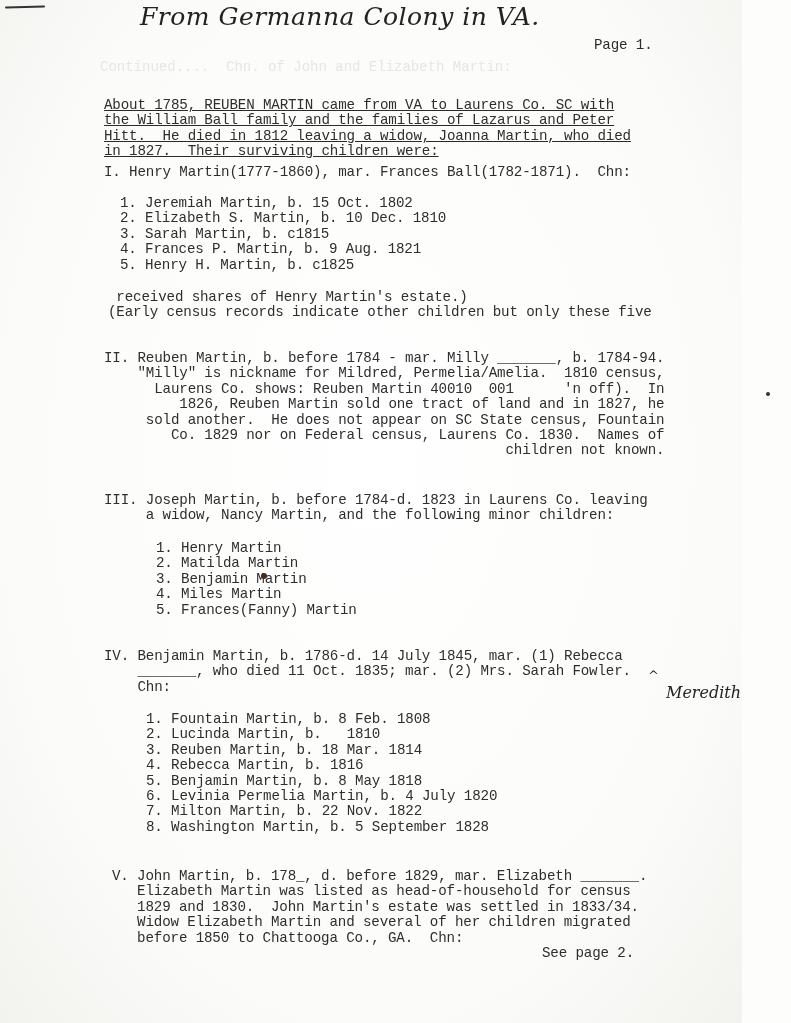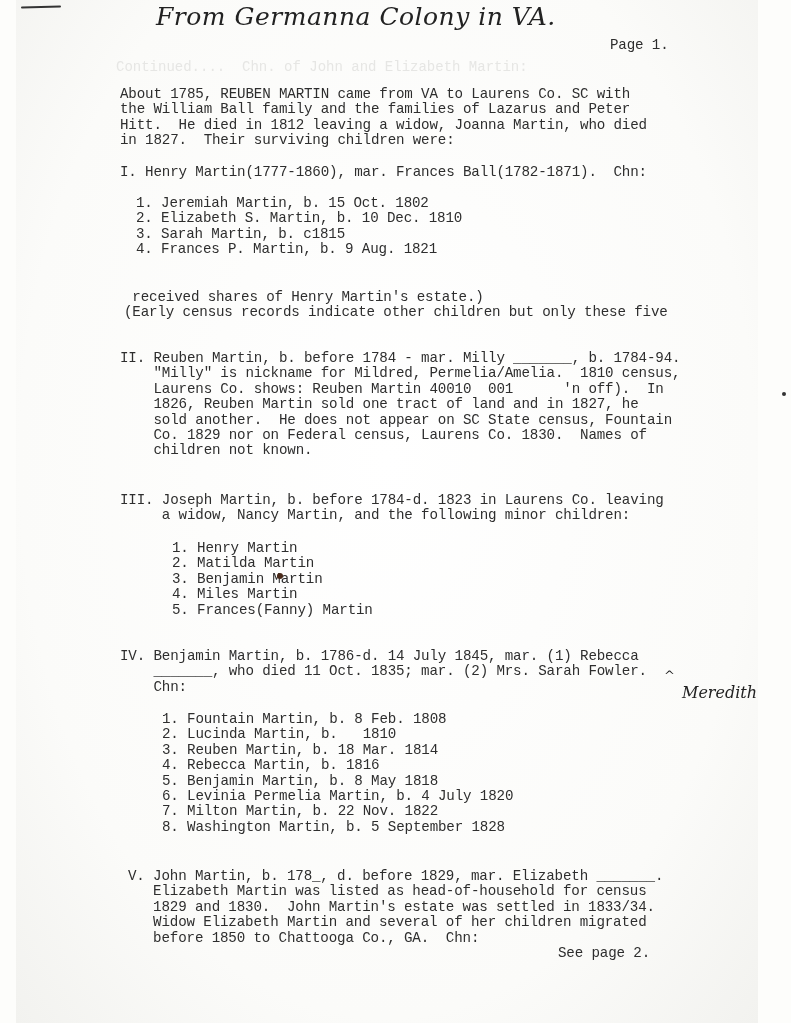--- a/index.html
+++ b/index.html
@@ -12,21 +12,20 @@
       background: #fdfdfb;
       position: relative;
       overflow: hidden;
       color: #2b2b2b;
     }
     .page {
       position: absolute;
       left: 0; top: 0;
       width: 742px; height: 1023px;
       background: radial-gradient(ellipse at 50% 45%, #ffffff 0%, #fbfbf9 70%, #f2f2ef 100%);
-      margin-left: 16px;
     }
     .tw {
       font-family: "Liberation Mono", "DejaVu Sans Mono", monospace;
       font-size: 14.2px;
       line-height: 15.4px;
       color: #2e2e2e;
       white-space: pre;
       letter-spacing: -0.15px;
     }
     .hand {
@@ -78,40 +77,41 @@
 <div class="page">
 
   <div class="mark-dash"></div>
 
   <div class="hand" style="left:140px; top:2px; font-size:25px; letter-spacing:0.5px;">From Germanna Colony in VA.</div>
 
   <div class="tw abs" style="left:594px; top:38px;">Page 1.</div>
 
   <div class="ghost" style="left:100px; top:60px;">Continued....  Chn. of John and Elizabeth Martin:</div>
 
-  <div class="abs" style="left:104px; top:87px;">
+  <div class="abs" style="left:104px; top:98px;text-decoration:underline;">
     <div class="tw">About 1785, REUBEN MARTIN came from VA to Laurens Co. SC with</div>
     <div class="tw">the William Ball family and the families of Lazarus and Peter</div>
     <div class="tw">Hitt.  He died in 1812 leaving a widow, Joanna Martin, who died</div>
     <div class="tw">in 1827.  Their surviving children were:</div>
   </div>
 
   <div class="tw abs" style="left:104px; top:165px;">I. Henry Martin(1777-1860), mar. Frances Ball(1782-1871).  Chn:</div>
   <div class="abs" style="left:120px; top:196px;">
     <div class="tw">1. Jeremiah Martin, b. 15 Oct. 1802</div>
     <div class="tw">2. Elizabeth S. Martin, b. 10 Dec. 1810</div>
     <div class="tw">3. Sarah Martin, b. c1815</div>
     <div class="tw">4. Frances P. Martin, b. 9 Aug. 1821</div>
+    <div class="tw">5. Henry H. Martin, b. c1825</div>
   </div>
   <div class="abs" style="left:108px; top:290px;">
     <div class="tw"> received shares of Henry Martin's estate.)</div>
     <div class="tw">(Early census records indicate other children but only these five</div>
   </div>
 
-  <div class="abs" style="left:104px; top:351px;">
+  <div class="abs" style="left:104px; top:351px;text-align:right;">
     <div class="tw">II. Reuben Martin, b. before 1784 - mar. Milly _______, b. 1784-94.</div>
     <div class="tw">    "Milly" is nickname for Mildred, Permelia/Amelia.  1810 census,</div>
     <div class="tw">    Laurens Co. shows: Reuben Martin 40010  001      'n off).  In</div>
     <div class="tw">    1826, Reuben Martin sold one tract of land and in 1827, he</div>
     <div class="tw">    sold another.  He does not appear on SC State census, Fountain</div>
     <div class="tw">    Co. 1829 nor on Federal census, Laurens Co. 1830.  Names of</div>
     <div class="tw">    children not known.</div>
   </div>
   <div class="stray-dot" style="left:766px; top:392px;"></div>
 

